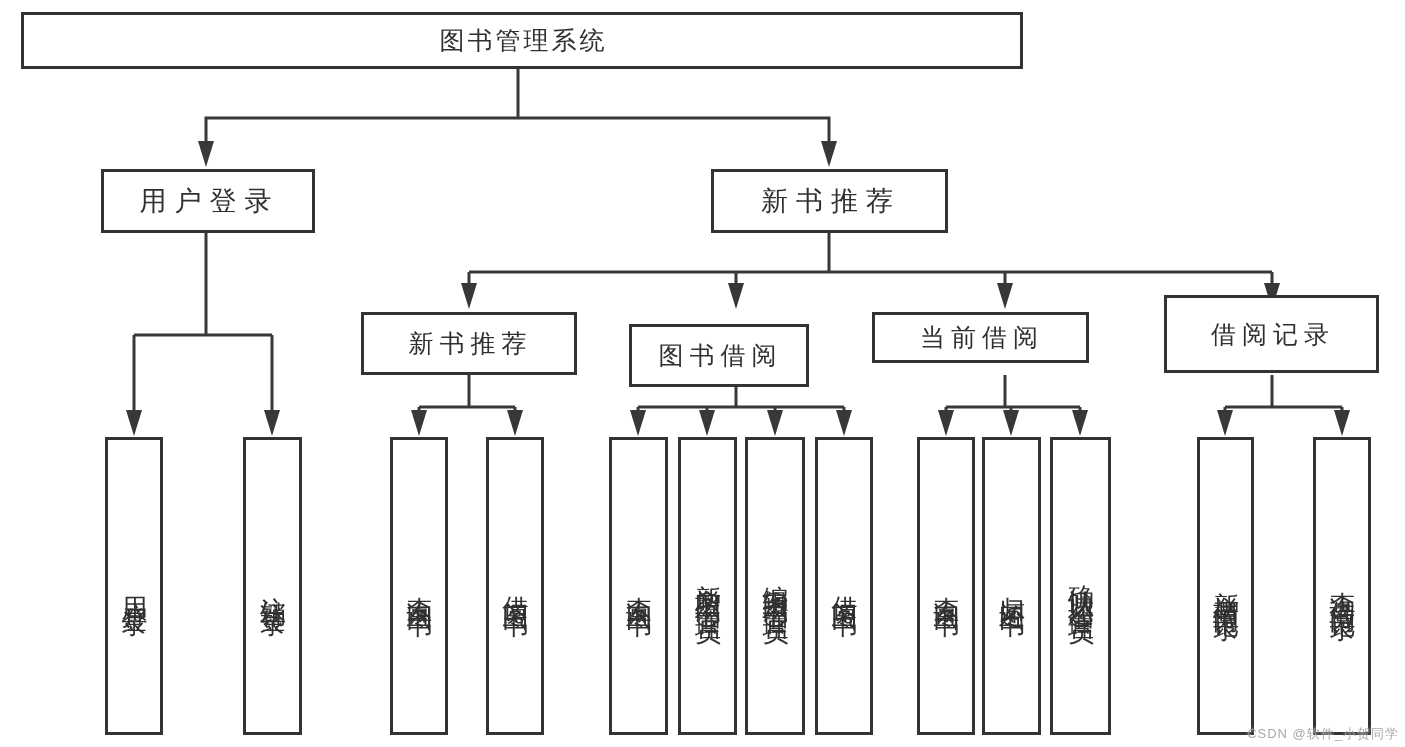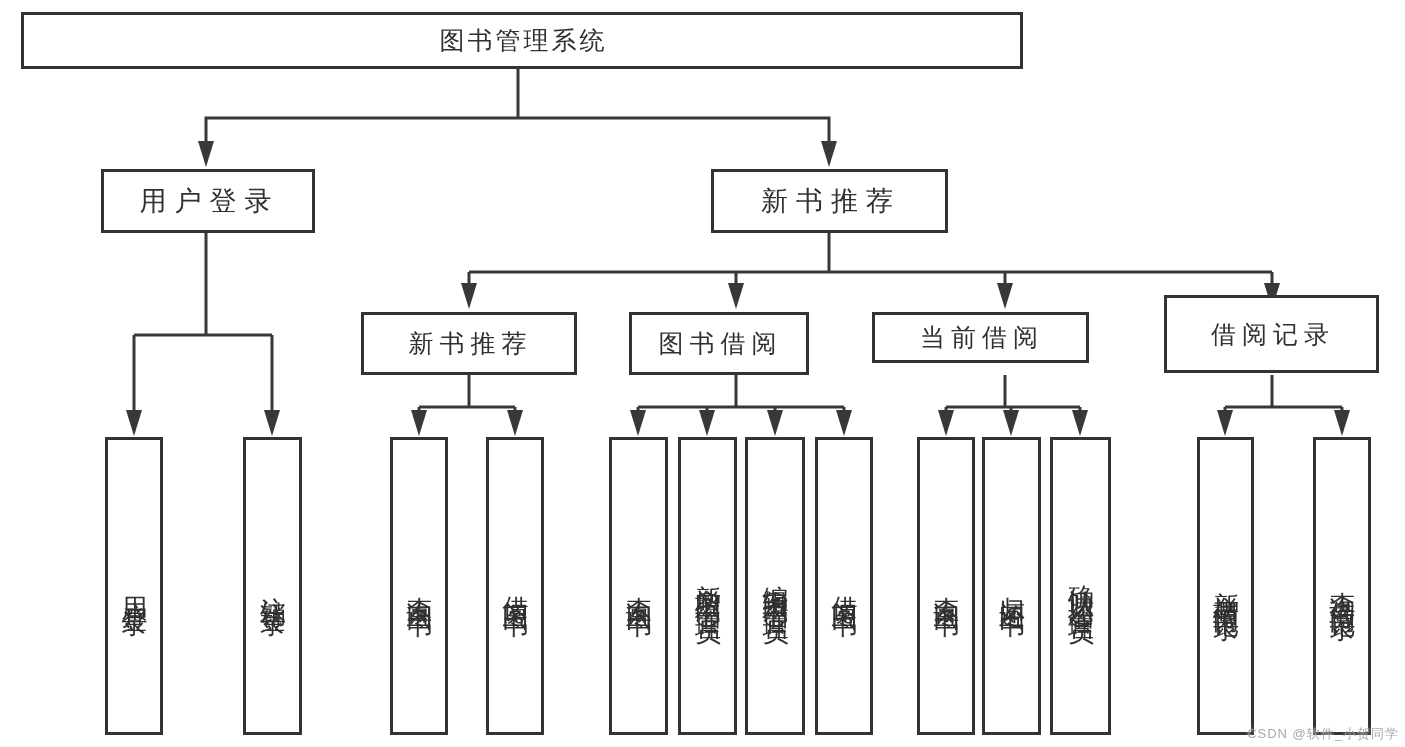--- a/index.html
+++ b/index.html
@@ -106,21 +106,21 @@
   <div class="node h2" style="left:101px;top:169px;width:214px;height:64px;">
     <span class="lbl">用户登录</span>
   </div>
   <div class="node h2" style="left:711px;top:169px;width:237px;height:64px;">
     <span class="lbl">新书推荐</span>
   </div>
 
   <div class="node h3" style="left:361px;top:312px;width:216px;height:63px;">
     <span class="lbl">新书推荐</span>
   </div>
-  <div class="node h3" style="left:629px;top:312px;width:180px;height:63px;">
+  <div class="node h3" style="left:629px;top:324px;width:180px;height:63px;">
     <span class="lbl">图书借阅</span>
   </div>
   <div class="node h3" style="left:872px;top:312px;width:217px;height:51px;">
     <span class="lbl">当前借阅</span>
   </div>
   <div class="node h3" style="left:1164px;top:295px;width:215px;height:78px;">
     <span class="lbl">借阅记录</span>
   </div>
 
   <div class="leaf" style="left:105px;">

